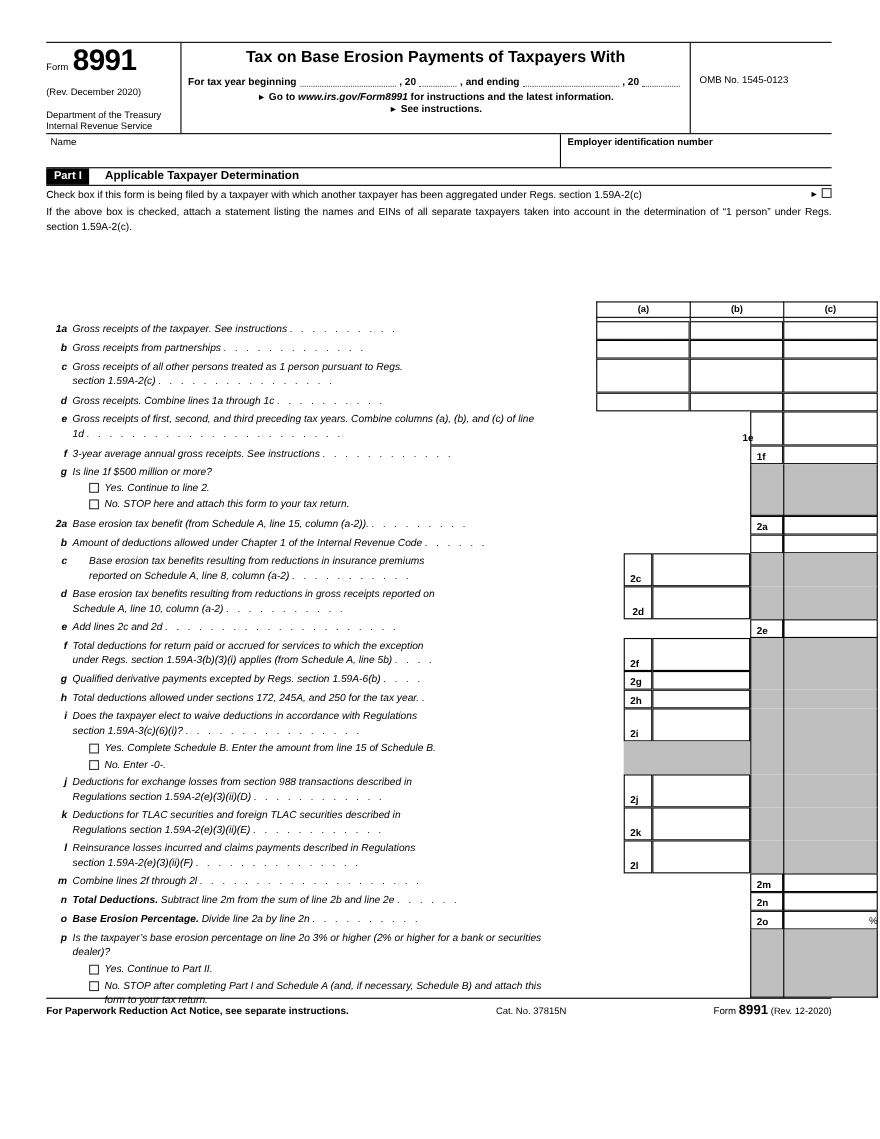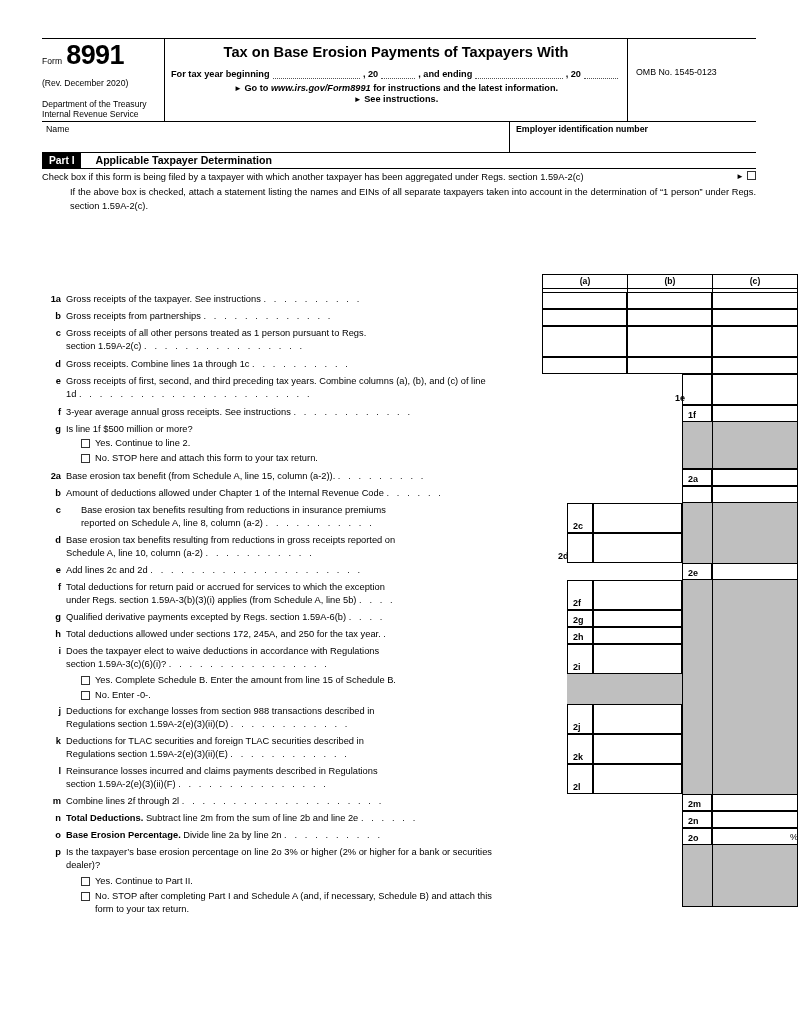--- a/index.html
+++ b/index.html
@@ -53,21 +53,21 @@
 
   
   .colhdr{position:absolute;left:500px;top:236px;width:256px;}
   .colhdr table{border-collapse:collapse;width:100%;table-layout:fixed;}
   .colhdr td{border:1px solid #000;text-align:center;font-size:8.6px;font-weight:bold;line-height:1.22;}
   .colhdr td.letter{height:13px;padding:0;}
   .colhdr td.lab{height:40px;vertical-align:middle;padding:1px 0;}
 
   
   .lines{position:relative;margin-top:2px;}
-  .row{display:flex;align-items:stretch;position:relative;}
+  .row{display:flex;align-items:stretch;position:relative;font-style:italic;}
   .ln{width:24px;flex:0 0 24px;text-align:right;font-size:9.3px;font-weight:bold;padding-right:5px;box-sizing:border-box;padding-top:2px;}
   .desc{flex:1 1 auto;font-size:9.3px;line-height:1.45;padding-top:1px;padding-right:3px;}
   .dots{letter-spacing:2.6px;color:#111;}
   .bold{font-weight:bold;}
 
   
   .colzone{position:absolute;left:458px;top:0;width:298px;height:100%;pointer-events:none;}
   .cell{position:absolute;box-sizing:border-box;}
   .boxline{border:1px solid #000;}
   .numtag{position:absolute;font-size:9px;font-weight:bold;box-sizing:border-box;padding:0 0 0 3px;}
@@ -150,21 +150,21 @@
     <div class="partbox">Part I</div>
     <div class="parttitle">Applicable Taxpayer Determination</div>
   </div>
 
   <div class="intro">
     <div class="introrow">
       <span class="txt">Check box if this form is being filed by a taxpayer with which another taxpayer has been aggregated under Regs. section 1.59A-2(c)</span>
       <span class="tri" style="margin:0 3px 0 3px;">►</span>
       <span class="cbox"></span>
     </div>
-    <div class="just" style="padding-top:2px;margin-left:28px;">If the above box is checked, attach a statement listing the names and EINs of all separate taxpayers taken into account in the determination of “1 person” under Regs. section 1.59A-2(c).</div>
+    <div class="just" style="padding-top:2px;">If the above box is checked, attach a statement listing the names and EINs of all separate taxpayers taken into account in the determination of “1 person” under Regs. section 1.59A-2(c).</div>
   </div>
 
   <div class="colhdr">
     <table>
       <tbody>
             <tr>
         <td class="letter">(a)</td>
         <td class="letter">(b)</td>
         <td class="letter">(c)</td>
       </tr>
@@ -215,21 +215,21 @@
           <div class="numtag" style="left:185px;top:182px;">2a</div>
           <div class="cell boxline" style="left:212px;top:177px;width:86px;height:17px;background:#fff;"></div>
           <div class="cell boxline" style="left:182px;top:194px;width:30px;height:17px;background:#fff;"></div>
           <div class="numtag" style="left:185px;top:181px;margin-top:47px;">2b</div>
           <div class="cell boxline" style="left:212px;top:194px;width:86px;height:17px;background:#fff;"></div>
           <div class="cell boxline" style="left:67px;top:211px;width:26px;height:30px;background:#fff;"></div>
           <div class="numtag" style="left:70px;top:229px;">2c</div>
           <div class="cell boxline" style="left:93px;top:211px;width:89px;height:30px;background:#fff;"></div>
           <div class="cell" style="left:182px;top:211px;width:116px;height:30px;background:#bfbfbf;border-left:1px solid #000;border-right:1px solid #000;"></div>
           <div class="cell boxline" style="left:67px;top:241px;width:26px;height:30px;background:#fff;"></div>
-          <div class="numtag" style="left:55px;top:259px;">2d</div>
+          <div class="numtag" style="left:72px;top:259px;">2d</div>
           <div class="cell boxline" style="left:93px;top:241px;width:89px;height:30px;background:#fff;"></div>
           <div class="cell" style="left:182px;top:241px;width:116px;height:30px;background:#bfbfbf;border-left:1px solid #000;border-right:1px solid #000;"></div>
           <div class="cell boxline" style="left:182px;top:271px;width:30px;height:17px;background:#fff;"></div>
           <div class="numtag" style="left:185px;top:276px;">2e</div>
           <div class="cell boxline" style="left:212px;top:271px;width:86px;height:17px;background:#fff;"></div>
           <div class="cell boxline" style="left:67px;top:288px;width:26px;height:30px;background:#fff;"></div>
           <div class="numtag" style="left:70px;top:306px;">2f</div>
           <div class="cell boxline" style="left:93px;top:288px;width:89px;height:30px;background:#fff;"></div>
           <div class="cell" style="left:182px;top:288px;width:116px;height:30px;background:#bfbfbf;border-left:1px solid #000;border-right:1px solid #000;"></div>
           <div class="cell boxline" style="left:67px;top:318px;width:26px;height:17px;background:#fff;"></div>
@@ -503,15 +503,24 @@
           <span>
             <span>No. STOP after completing Part I and Schedule A (and, if necessary, Schedule B) and attach this</span>
             <div>form to your tax return.</div>
           </span>
         </div>
       </div>
     </div>
 
   </div>
 
+  <div class="footer">
+    <div class="f1">For Paperwork Reduction Act Notice, see separate instructions.</div>
+    <div class="f2">Cat. No. 37815N</div>
+    <div class="f3">
+      <span>Form</span>
+      <b>8991</b>
+      <span class="small">(Rev. 12-2020)</span>
+    </div>
+  </div>
 
 </div>
 </div>
 
 </body></html>

